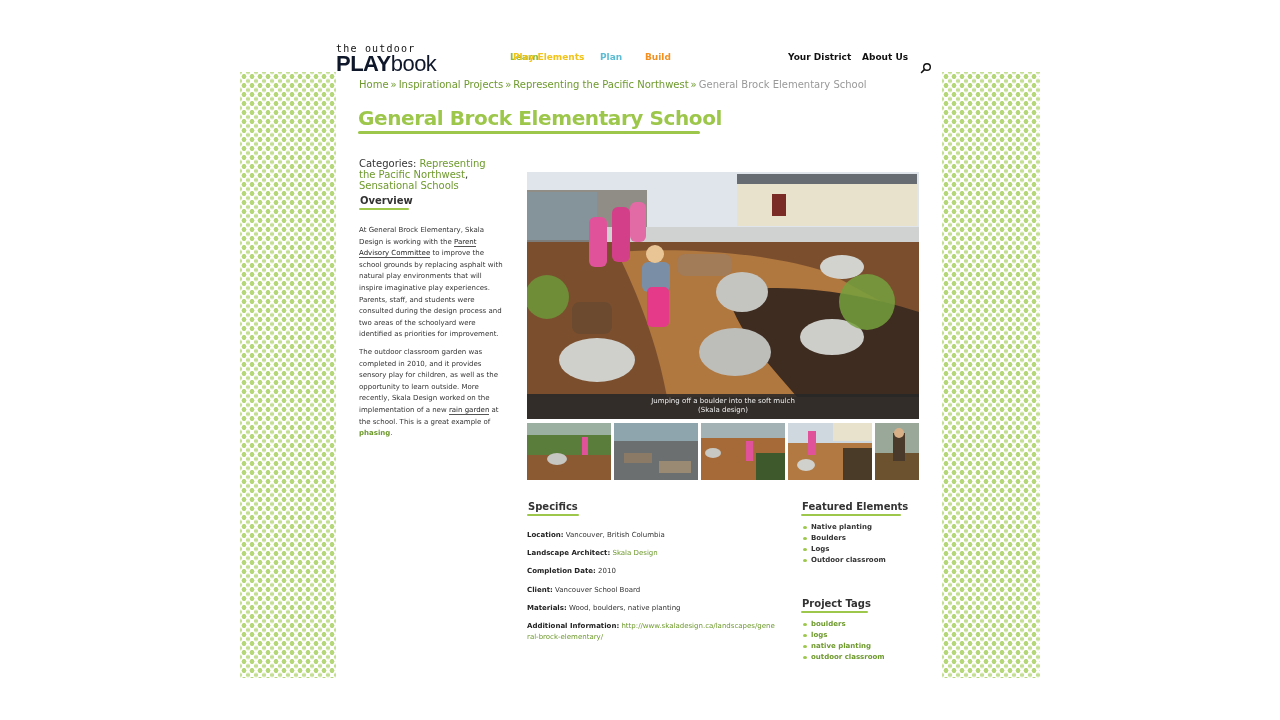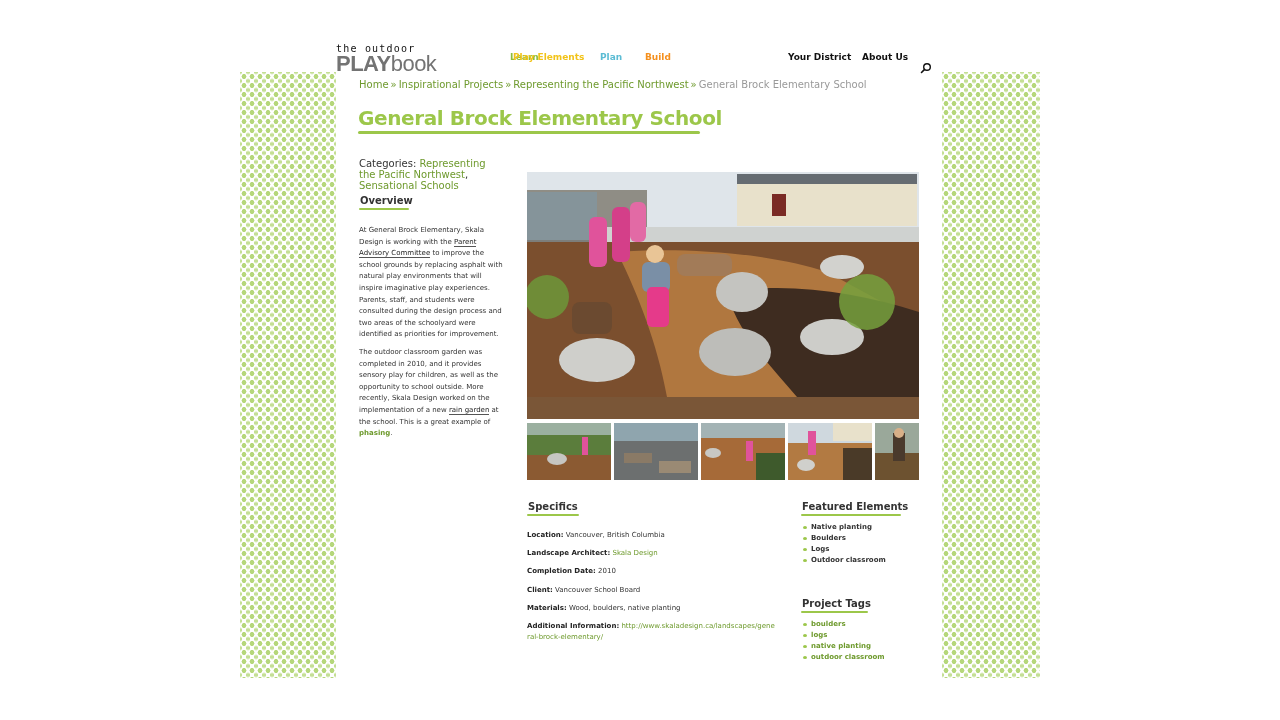--- a/index.html
+++ b/index.html
@@ -16,21 +16,21 @@
       radial-gradient(circle, #c4df94 1.8px, transparent 2.3px);
     background-size: 8px 9px, 8px 9px;
     background-position: 0 0, 4px 4.5px;
   }
   .dots.left { left: 240px; width: 96px; }
   .dots.right { left: 942px; width: 98px; }
 
   .header { position: absolute; top: 44px; left: 336px; width: 606px; height: 30px; }
   .logo { position: absolute; left: 0; top: 0; line-height: 1; }
   .logo .small { font-family: "DejaVu Sans Mono", monospace; font-size: 10px; letter-spacing: 1.2px; color: #111; display: block; }
-  .logo .big { font-family: "Liberation Sans", sans-serif; font-size: 22px; color: #737373; display: block; margin-top: -1px; letter-spacing: -0.5px; }
+  .logo .big { font-family: "Liberation Sans", sans-serif; font-size: 22px; color: #0f172a; display: block; margin-top: -1px; letter-spacing: -0.5px; }
   .logo .big b { font-weight: 700; }
   .logo .big span.light { font-weight: 400; }
 
   .nav { position: absolute; top: 8px; left: 0; width: 606px; }
   .nav a { position: absolute; font-family: "DejaVu Sans", sans-serif; font-size: 9px; font-weight: bold; text-decoration: none; white-space: nowrap; }
   .nav .learn { left: 126px; color: #8cbd3c; margin-left: 48px; }
   .nav .play { left: 177px; color: #f2c318; }
   .nav .plan { left: 264px; color: #5bbcd4; }
   .nav .build { left: 309px; color: #f5901e; }
   .nav .district { left: 452px; color: #111; }
@@ -108,21 +108,21 @@
 <div class="categories">
   <span>Categories:</span>
   <a>Representing the Pacific Northwest</a>, <a>Sensational Schools</a>
 </div>
 
 <h2 class="section-h" style="top:195px;left:360px;">Overview</h2>
 <div class="section-ul" style="top:208px;left:359px;width:50px;"></div>
 
 <div class="overview-text">
   <p><span>At General Brock Elementary, Skala Design is working with the </span><a class="dark">Parent Advisory Committee</a><span> to improve the school grounds by replacing asphalt with natural play environments that will inspire imaginative play experiences. Parents, staff, and students were consulted during the design process and two areas of the schoolyard were identified as priorities for improvement.</span></p>
-  <p><span>The outdoor classroom garden was completed in 2010, and it provides sensory play for children, as well as the opportunity to school outside. More recently, Skala Design worked on the implementation of a new </span><a class="dark">rain garden</a><span> at the school. This is a great example of </span><a class="green">phasing</a><span>.</span></p>
+  <p><span>The outdoor classroom garden was completed in 2010, and it provides sensory play for children, as well as the opportunity to learn outside. More recently, Skala Design worked on the implementation of a new </span><a class="dark">rain garden</a><span> at the school. This is a great example of </span><a class="green">phasing</a><span>.</span></p>
 </div>
 
 <div class="main-photo">
   <svg width="392" height="247" viewBox="0 0 392 247">
     <rect x="0" y="0" width="392" height="60" fill="#dfe5ea"></rect>
     <rect x="0" y="18" width="120" height="50" fill="#8f8d85"></rect>
     <rect x="210" y="2" width="180" height="52" fill="#e8e1cb"></rect>
     <polygon points="210,2 390,2 390,12 210,12" fill="#666c72"></polygon>
     <rect x="245" y="22" width="14" height="22" fill="#7a2b25"></rect>
     <rect x="0" y="20" width="70" height="110" fill="#7f9aa8" opacity="0.6"></rect>
@@ -139,20 +139,24 @@
     <rect x="150" y="82" width="55" height="22" rx="8" fill="#a27b58"></rect>
     <circle cx="340" cy="130" r="28" fill="#76a03d" opacity="0.85"></circle>
     <circle cx="20" cy="125" r="22" fill="#6d9b3a" opacity="0.8"></circle>
     <rect x="62" y="45" width="18" height="50" rx="6" fill="#e0539b"></rect>
     <rect x="85" y="35" width="18" height="55" rx="6" fill="#d43f89"></rect>
     <rect x="103" y="30" width="16" height="40" rx="6" fill="#e26aa5"></rect>
     <rect x="115" y="90" width="28" height="30" rx="6" fill="#7a8fa6"></rect>
     <rect x="120" y="115" width="22" height="40" rx="5" fill="#e53a8a"></rect>
     <circle cx="128" cy="82" r="9" fill="#e9c596"></circle>
   </svg>
+  <div class="caption">
+    <div>Jumping off a boulder into the soft mulch</div>
+    <div>(Skala design)</div>
+  </div>
 </div>
 
 <div class="thumbs">
   <div class="thumb" style="left:0;width:84px;">
     <svg width="84" height="57">
         <rect width="84" height="57" fill="#9bb0a0"></rect>
         <rect y="12" width="84" height="25" fill="#5b7d3c"></rect>
         <rect y="32" width="84" height="25" fill="#8b5a32"></rect>
         <ellipse cx="30" cy="36" rx="10" ry="6" fill="#c6c6c2"></ellipse>
         <rect x="55" y="14" width="6" height="18" fill="#e0539b"></rect>

